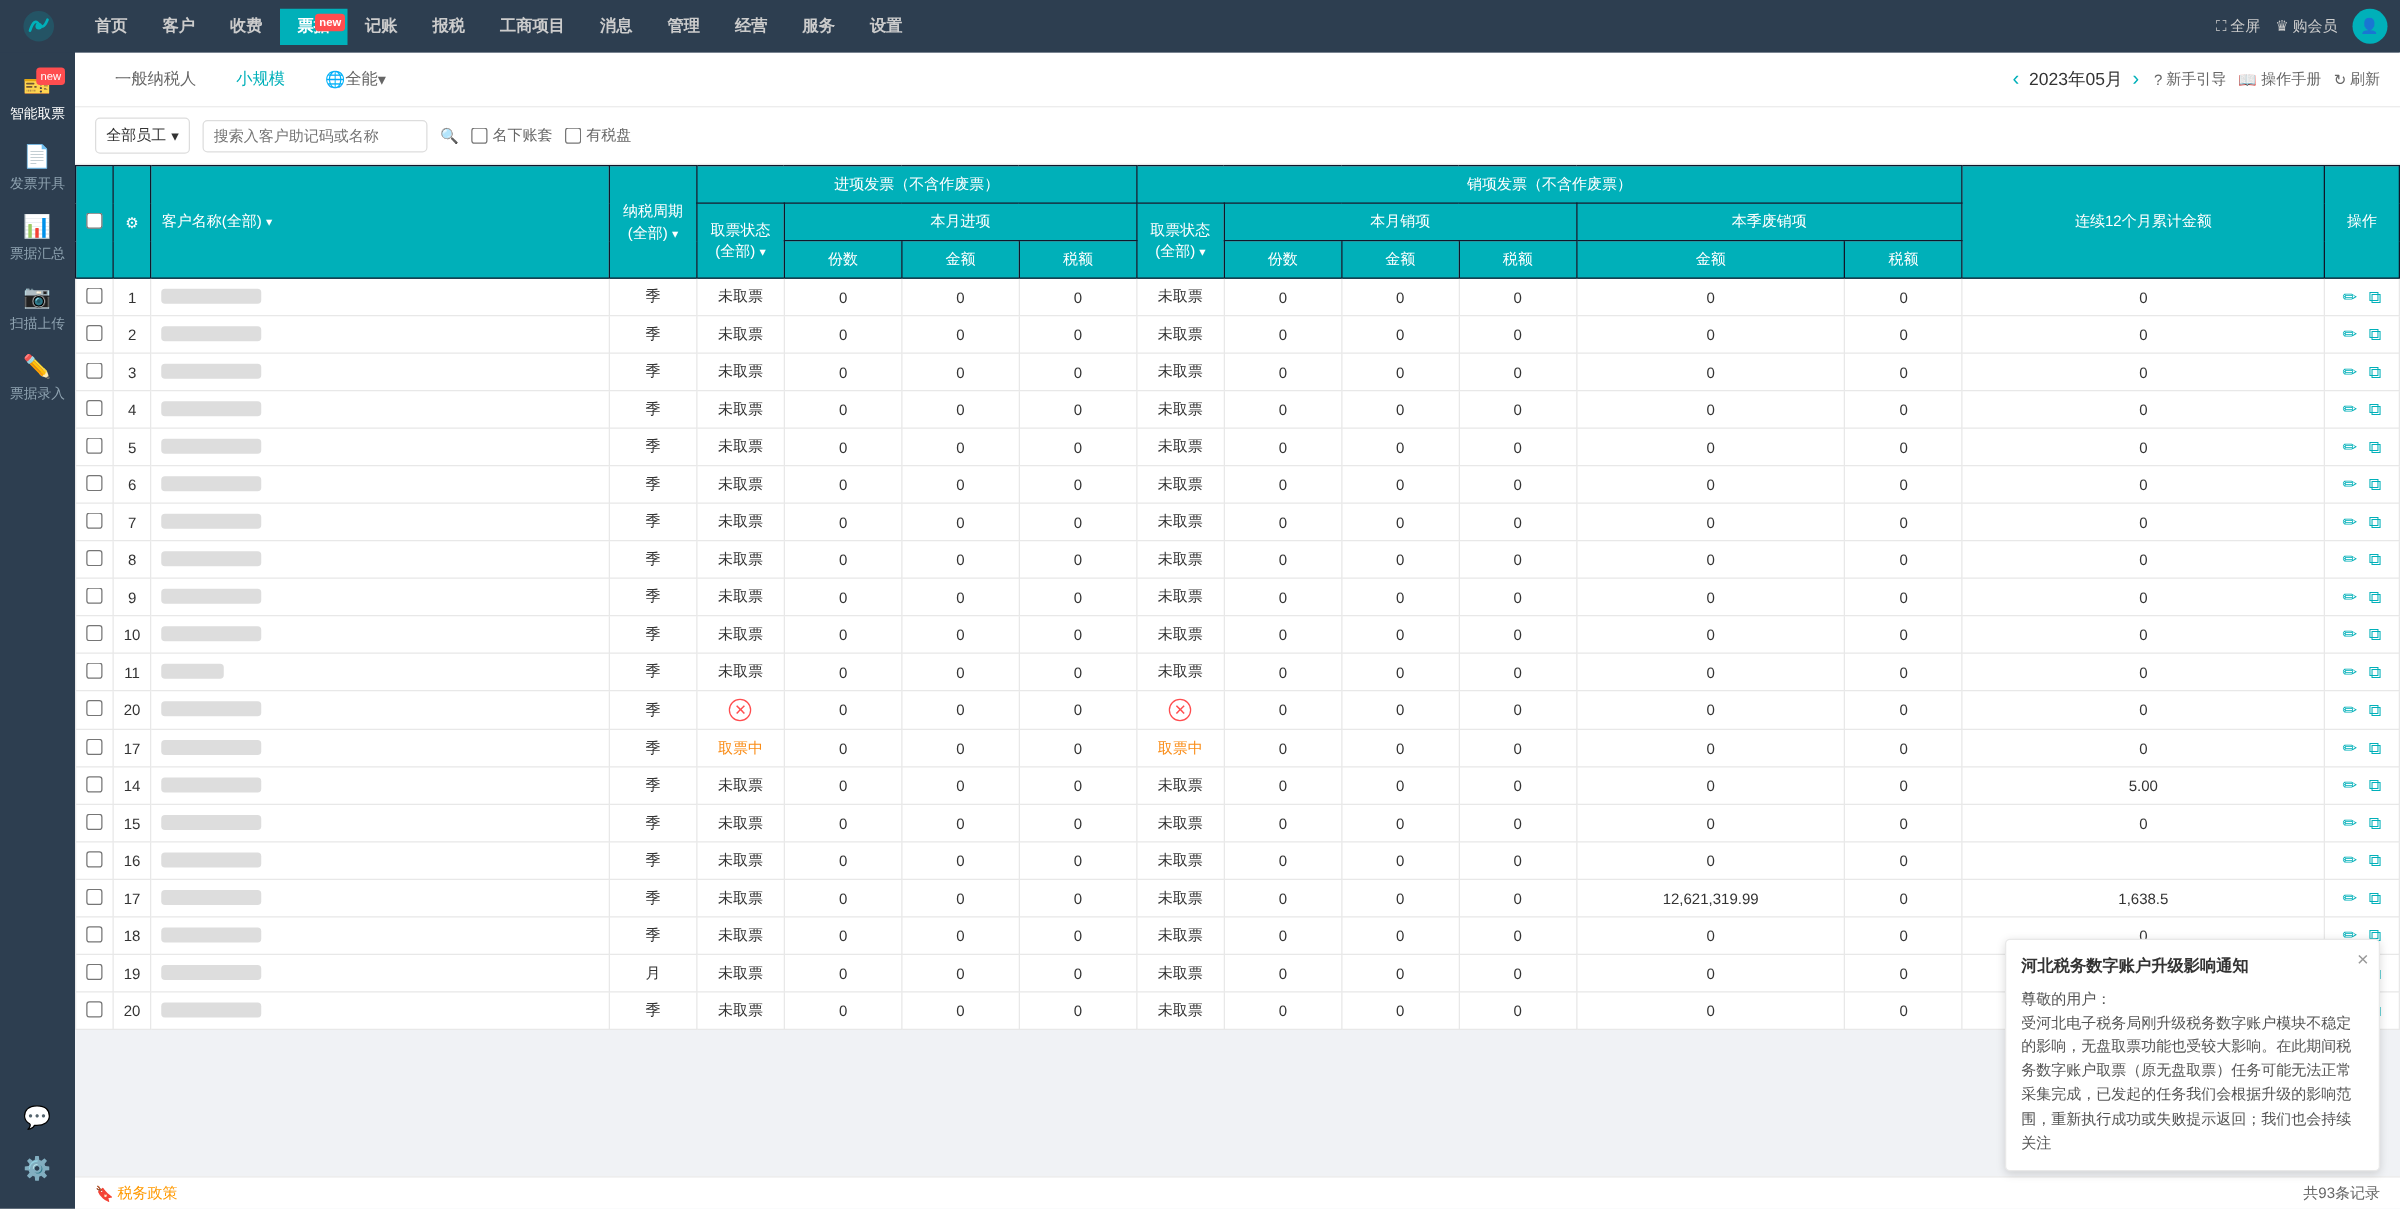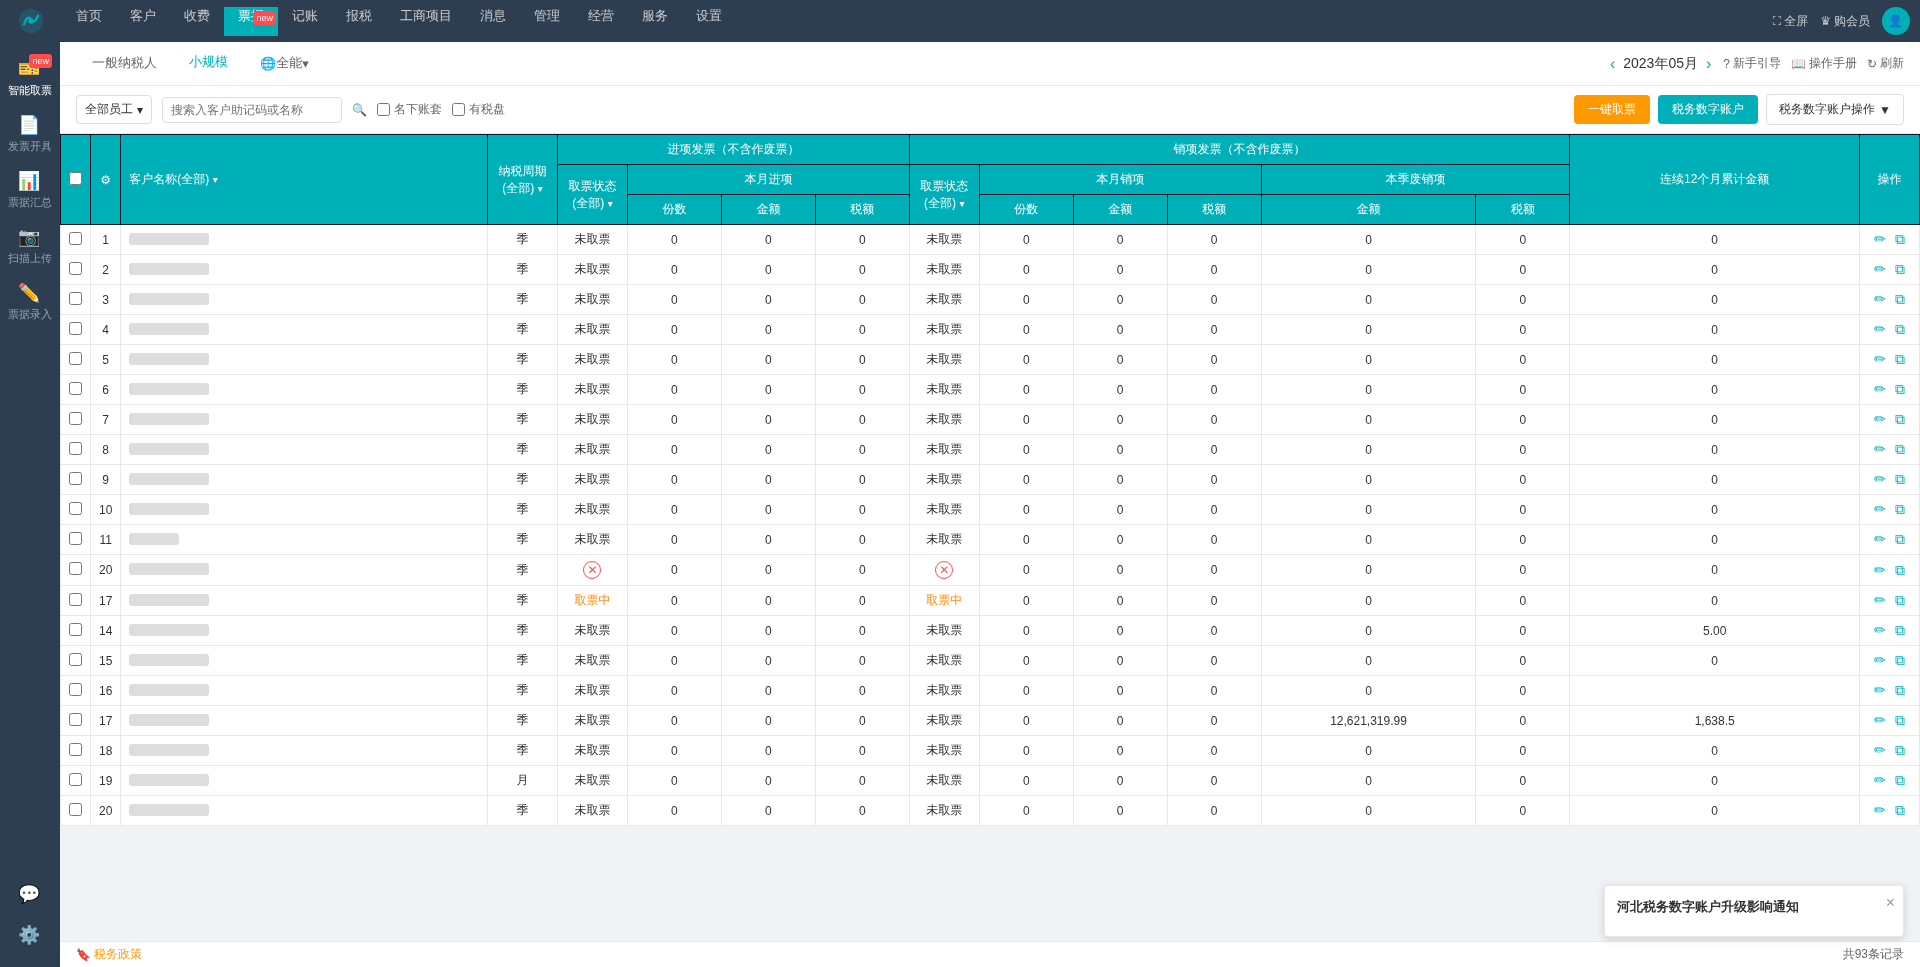--- a/index.html
+++ b/index.html
@@ -20,25 +20,26 @@
     .top-nav .logo {
       width: 42px; height: 42px;
       display: flex; align-items: center; justify-content: center;
       margin-right: 10px;
     }
     .top-nav .logo svg { width: 28px; height: 28px; }
     .nav-items { display: flex; align-items: center; flex: 1; }
     .nav-item {
       padding: 0 14px;
       height: 29px;
-      display: flex; align-items: flex-start;
+      display: flex; align-items: center;
       cursor: pointer;
       color: #ccc;
       font-size: 13px;
       position: relative;
+      font-weight: bold;
     }
     .nav-item.active {
       background: #00b0b9;
       color: #fff;
     }
     .nav-item .new-badge {
       position: absolute;
       top: 4px; right: 2px;
       background: #ff4d4f;
       color: #fff;
@@ -115,21 +116,21 @@
       padding: 0 16px;
       height: 60px;
       display: flex;
       align-items: center;
       cursor: pointer;
       color: #666;
       font-size: 13px;
       border-bottom: 2px solid transparent;
       margin-bottom: -1px;
     }
-    .sub-tab.active { color: #00b0b9; border-bottom: 4px solid #84cc16; font-weight: 500; }
+    .sub-tab.active { color: #00b0b9; border-bottom: 2px solid #84cc16; font-weight: 500; }
     .sub-header-right {
       margin-left: auto;
       display: flex;
       align-items: center;
       gap: 12px;
     }
     .month-nav {
       display: flex; align-items: center; gap: 8px;
     }
     .month-nav .arrow { cursor: pointer; color: #00b0b9; font-size: 16px; }
@@ -384,28 +385,20 @@
     <input class="search-input" type="text" placeholder="搜索入客户助记码或名称" style="">
     <span style="color:#999;cursor:pointer;">🔍</span>
     <label class="checkbox-label">
       <input type="checkbox" style="">
       <span>名下账套</span>
     </label>
     <label class="checkbox-label">
       <input type="checkbox" style="">
       <span>有税盘</span>
     </label>
-    <div class="toolbar-right">
-      <button class="btn-primary">一键取票</button>
-      <button class="btn-teal">税务数字账户</button>
-      <div class="btn-outline">
-        <span>税务数字账户操作</span>
-        <span>▼</span>
-      </div>
-    </div>
   </div>
 
   <div class="table-area">
     <table>
       <thead>
         <tr>
           <th rowspan="3" style="width:30px;"><input type="checkbox" style=""></th>
           <th rowspan="3" style="width:30px;"><span>⚙</span></th>
           <th rowspan="3" style="min-width:160px;text-align:left;"><span>客户名称(全部)</span> <span style="font-size:10px">▾</span></th>
           <th rowspan="3" style="width:70px;">纳税周期<br>(全部) <span style="font-size:10px">▾</span></th>
@@ -862,13 +855,17 @@
       <span>🔖</span>
       <span>税务政策</span>
     </div>
     <div>共93条记录</div>
   </div>
 </div>
 
 <div class="notification-popup">
   <div class="popup-title">河北税务数字账户升级影响通知</div>
   <span class="close-btn">×</span>
+  <div class="popup-body">
+    <div>尊敬的用户：</div>
+    <div>受河北电子税务局刚升级税务数字账户模块不稳定的影响，无盘取票功能也受较大影响。在此期间税务数字账户取票（原无盘取票）任务可能无法正常采集完成，已发起的任务我们会根据升级的影响范围，重新执行成功或失败提示返回；我们也会持续关注</div>
+  </div>
 </div>
 
 </body></html>

